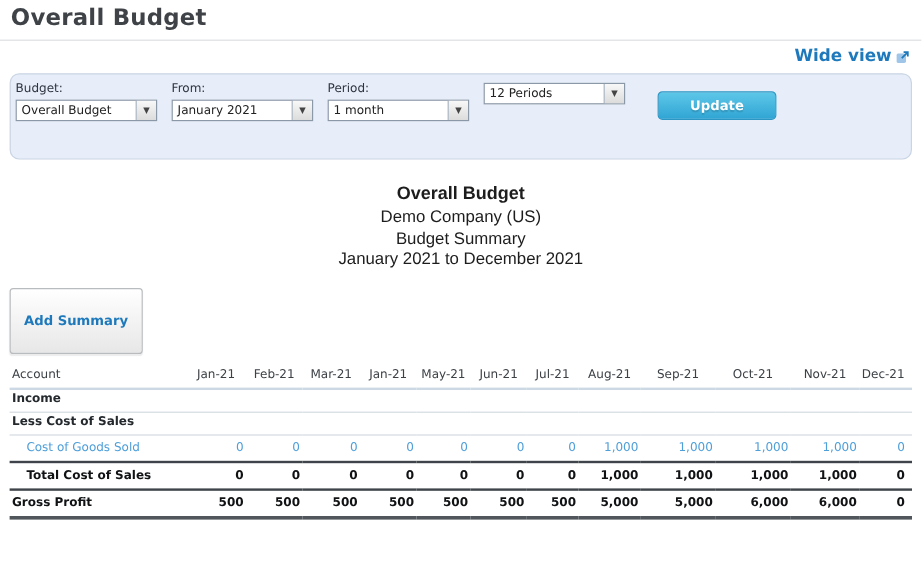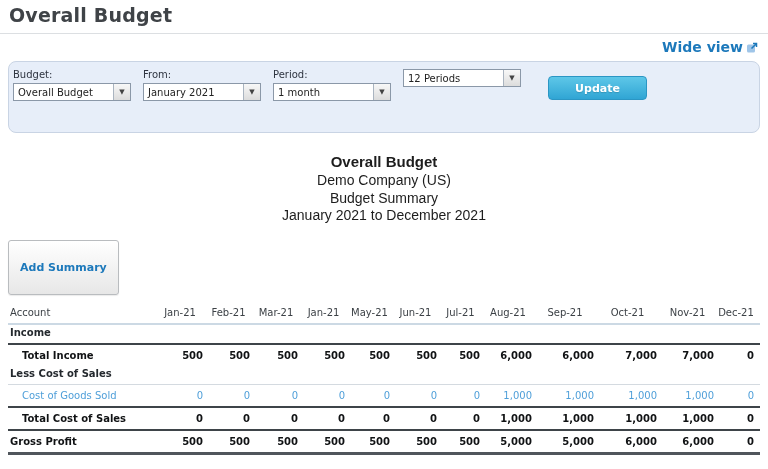--- a/index.html
+++ b/index.html
@@ -158,35 +158,20 @@
         <th>Sep-21</th>
         <th>Oct-21</th>
         <th>Nov-21</th>
         <th>Dec-21</th>
       </tr>
     </thead>
   <tbody>
       <tr class="section">
         <td colspan="13">Income</td>
       </tr>
-      <tr class="total">
-        <td class="acct">Total Income</td>
-        <td class="num">500</td>
-        <td class="num">500</td>
-        <td class="num">500</td>
-        <td class="num">500</td>
-        <td class="num">500</td>
-        <td class="num">500</td>
-        <td class="num">500</td>
-        <td class="num">6,000</td>
-        <td class="num">6,000</td>
-        <td class="num">7,000</td>
-        <td class="num">7,000</td>
-        <td class="num">0</td>
-      </tr>
       <tr class="section">
         <td colspan="13">Less Cost of Sales</td>
       </tr>
       <tr class="account">
         <td class="acct">Cost of Goods Sold</td>
         <td class="num">0</td>
         <td class="num">0</td>
         <td class="num">0</td>
         <td class="num">0</td>
         <td class="num">0</td>

